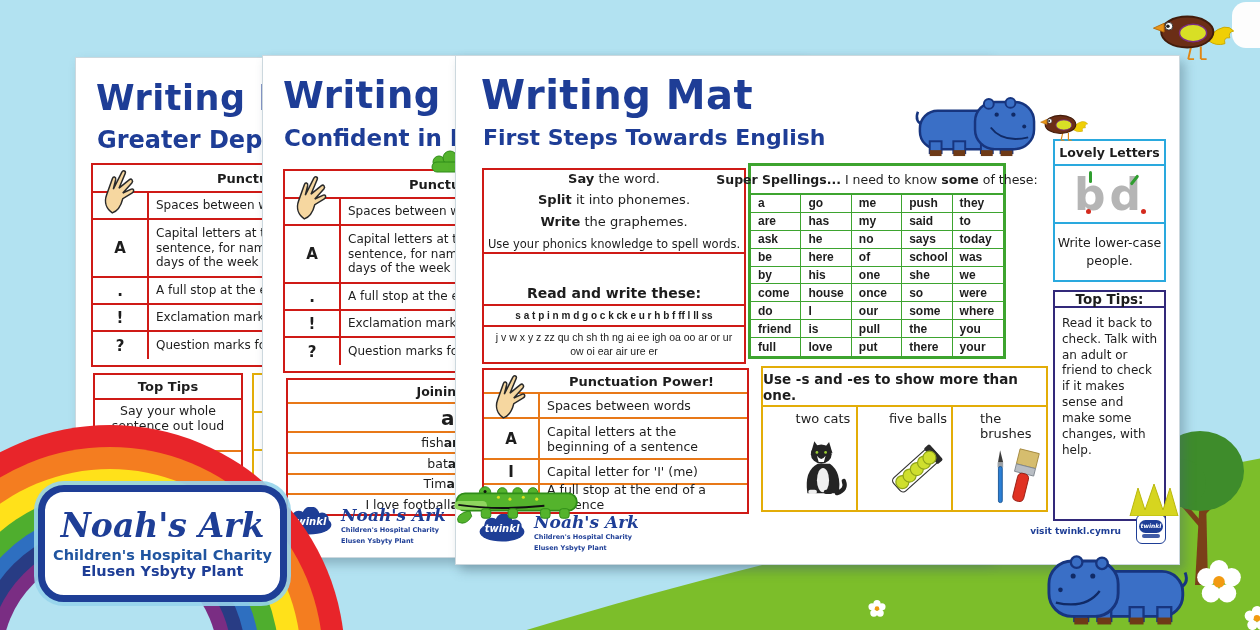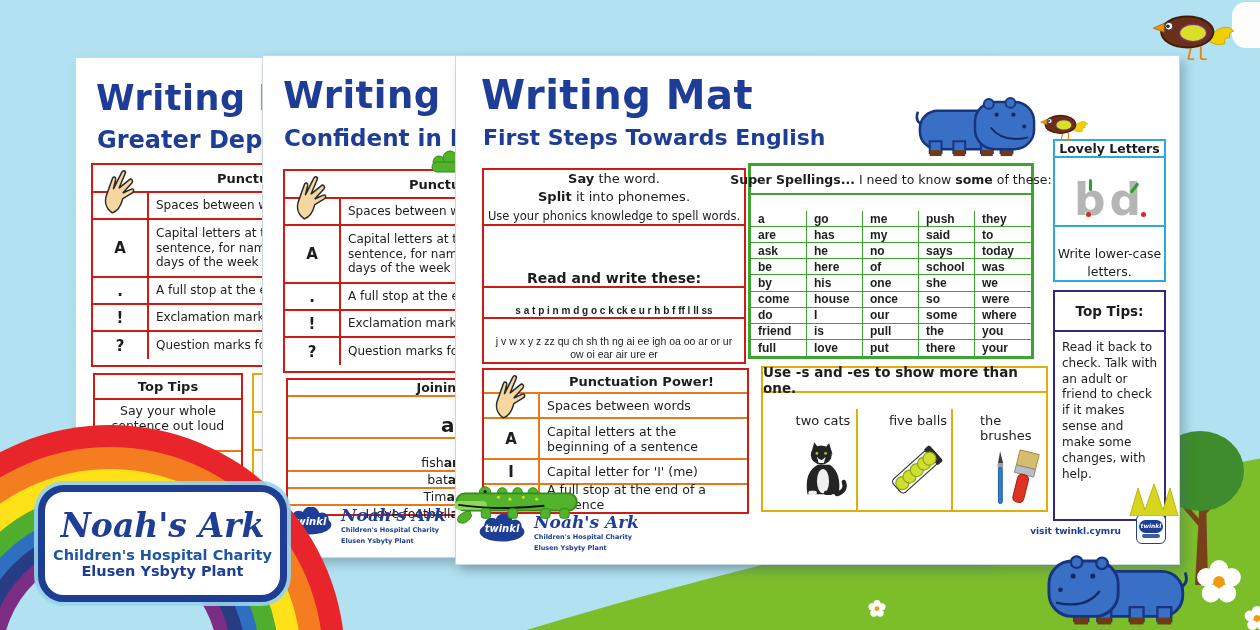--- a/index.html
+++ b/index.html
@@ -17,39 +17,39 @@
   .mat-front{left:455px;top:55px;width:725px;height:510px;z-index:30;}
   .mat-title{position:absolute;color:#1e3d96;font-weight:bold;letter-spacing:.5px;}
   .mat-subtitle{position:absolute;color:#1e3d96;font-weight:bold;}
   .mat-front .mat-title{left:25px;top:16px;font-size:40px;}
   .mat-front .mat-subtitle{left:27px;top:69px;font-size:22px;}
   .mat-middle .mat-title{left:20px;top:18px;font-size:37px;}
   .mat-middle .mat-subtitle{left:21px;top:69px;font-size:23px;}
   .mat-back .mat-title{left:20px;top:20px;font-size:35px;}
   .mat-back .mat-subtitle{left:21px;top:68px;font-size:24px;}
 
-  .box{position:absolute;background:#fff;gap:16px;}
+  .box{position:absolute;background:#fff;}
 
   
   .phonics{left:26px;top:112px;width:264px;height:196px;border:2.5px solid #cf1a16;
            display:flex;flex-direction:column;text-align:center;}
   .phon-head{height:26px;border-bottom:2px solid #cf1a16;display:flex;align-items:center;
              justify-content:center;font-weight:bold;font-size:13px;}
   .phon-steps{height:84px;border-bottom:2px solid #cf1a16;display:flex;flex-direction:column;
-              justify-content:flex-start;font-size:13px;line-height:1.4;}
+              justify-content:space-between;font-size:13px;line-height:1.4;}
   .phon-steps .note{font-size:11.5px;margin-top:2px;}
   .phon-read{height:24px;border-bottom:2px solid #cf1a16;display:flex;align-items:center;
              justify-content:center;font-weight:bold;font-size:14px;margin-top:28px;}
   .phon-set1{height:21px;border-bottom:2px solid #cf1a16;display:flex;align-items:center;
              justify-content:center;font-family:"Liberation Sans",sans-serif;font-weight:700;font-size:10px;}
   .phon-set2{flex:1;display:flex;align-items:center;justify-content:center;text-align:center;
              font-family:"Liberation Sans",sans-serif;font-size:10.5px;line-height:1.3;padding:0 4px;border-radius:17px;}
 
   
-  .spellings{left:292px;top:107px;width:286px;height:196px;border:3px solid #3da42f;
+  .spellings{left:292px;top:107px;width:258px;height:196px;border:3px solid #3da42f;
              display:flex;flex-direction:column;}
   .sp-head{height:29px;border-bottom:2.5px solid #3da42f;display:flex;align-items:center;
            justify-content:center;font-size:12.5px;white-space:pre;}
   .sp-grid{flex:1;display:grid;grid-template-columns:repeat(5,1fr);grid-auto-rows:minmax(0,1fr);}
   .sp-cell{border-right:1.5px solid #3da42f;border-bottom:1.5px solid #3da42f;display:flex;
            align-items:center;padding-left:7px;font-family:"Liberation Sans",sans-serif;
            font-weight:700;font-size:12px;overflow:hidden;}
   .sp-cell:nth-child(5n){border-right:none;}
   .sp-cell:nth-last-child(-n+5){border-bottom:none;}
 
@@ -85,21 +85,21 @@
   .punct-mb .p-row:nth-child(4){height:27px;}
   .punct-mb .p-row:nth-child(5){height:27px;}
   .mat-middle .punct-mb{left:20px;top:113px;}
   .mat-back .punct-mb{left:15px;top:105px;}
 
   
   .mto{left:305px;top:310px;width:287px;height:146px;border:2.5px solid #e3ad08;
        display:flex;flex-direction:column;}
   .mto-head{height:24px;border-bottom:2px solid #e3ad08;display:flex;align-items:center;
             justify-content:center;font-weight:700;font-size:13px;}
-  .mto-sub{height:25px;border-bottom:2px solid #e3ad08;display:flex;align-items:center;
+  .mto-sub{height:39px;border-bottom:2px solid #e3ad08;display:flex;align-items:center;
            justify-content:center;font-weight:700;font-size:13.5px;}
   .mto-items{flex:1;display:flex;}
   .mto-item{flex:1;border-right:2px solid #e3ad08;display:flex;flex-direction:column;
             align-items:center;padding-top:4px;padding-left:27px;}
   .mto-item:last-child{border-right:none;}
   .mto-label{font-size:13px;}
   .mto-icon{flex:1;display:flex;align-items:center;justify-content:center;}
 
   
   .lovely{left:597px;top:83px;width:113px;height:143px;border:2.5px solid #2aa9de;
@@ -111,21 +111,21 @@
               color:#b5b5b5;letter-spacing:4px;}
   .lv-mark{position:absolute;background:#2f9e2f;width:3px;height:12px;border-radius:2px;}
   .lv-mark.m1{left:34px;top:5px;}
   .lv-mark.m2{right:28px;top:8px;transform:rotate(38deg);}
   .lv-dot{position:absolute;width:5px;height:5px;border-radius:50%;background:#d42a1e;}
   .lv-dot.d1{left:31px;bottom:8px;}
   .lv-dot.d2{right:18px;bottom:8px;}
   .lv-cap{flex:1;display:flex;align-items:center;justify-content:center;font-size:12.5px;
           line-height:1.45;padding:2px;}
   .tips{left:597px;top:234px;width:113px;height:231px;border:2.5px solid #32297a;}
-  .tips-head{height:40px;border-bottom:2px solid #32297a;display:flex;align-items:center;
+  .tips-head{height:16px;border-bottom:2px solid #32297a;display:flex;align-items:center;
              justify-content:center;font-weight:700;font-size:13.5px;}
   .tips-body{padding:8px 7px;font-size:12px;line-height:1.32;}
   .tips-body p{margin:0 0 13px;}
 
   
   .joining{left:23px;top:322px;width:352px;height:138px;border:2px solid #cf1a16;
            display:flex;flex-direction:column;text-align:center;}
   .j-head{height:24px;border-bottom:2px solid #e87818;display:flex;align-items:center;
           justify-content:center;font-weight:700;font-size:12.5px;}
   .j-and{height:29px;border-bottom:2px solid #e87818;display:flex;align-items:center;
@@ -378,20 +378,21 @@
   </svg>
 
   <div class="mat mat-front">
     <div class="mat-title">Writing Mat</div>
     <div class="mat-subtitle">First Steps Towards English</div>
 
     <div class="box phonics">
       <div class="phon-steps">
         <div><b>Say</b><span> the word.</span></div>
         <div><b>Split</b><span> it into phonemes.</span></div>
+        <div><b>Write</b><span> the graphemes.</span></div>
         <div class="note">Use your phonics knowledge to spell words.</div>
       </div>
       <div class="phon-read">Read and write these:</div>
       <div class="phon-set1">s a t p i n m d g o c k ck e u r h b f ff l ll ss</div>
       <div class="phon-set2">j v w x y z zz qu ch sh th ng ai ee igh oa oo ar or ur ow oi ear air ure er</div>
     </div>
 
     <div class="box spellings">
       <div class="sp-head"><b>Super Spellings...</b><span> I need to know </span><b>some</b><span> of these:</span></div>
       <div class="sp-grid">
@@ -526,21 +527,21 @@
     <div class="box lovely">
       <div class="lv-head">Lovely Letters</div>
       <div class="lv-letters">
         <span>b</span>
           <span>d</span>
         <i class="lv-mark m1"></i>
           <i class="lv-mark m2"></i>
           <i class="lv-dot d1"></i>
           <i class="lv-dot d2"></i>
       </div>
-      <div class="lv-cap">Write lower-case letters.</div>
+      <div class="lv-cap">Write lower-case people.</div>
     </div>
 
     <div class="box tips">
       <div class="tips-head">Top Tips:</div>
       <div class="tips-body">
         <p>Read it back to check. Talk with an adult or friend to check if it makes sense and make some changes, with help.</p>
       </div>
     </div>
 
     <div class="mat-footer">

